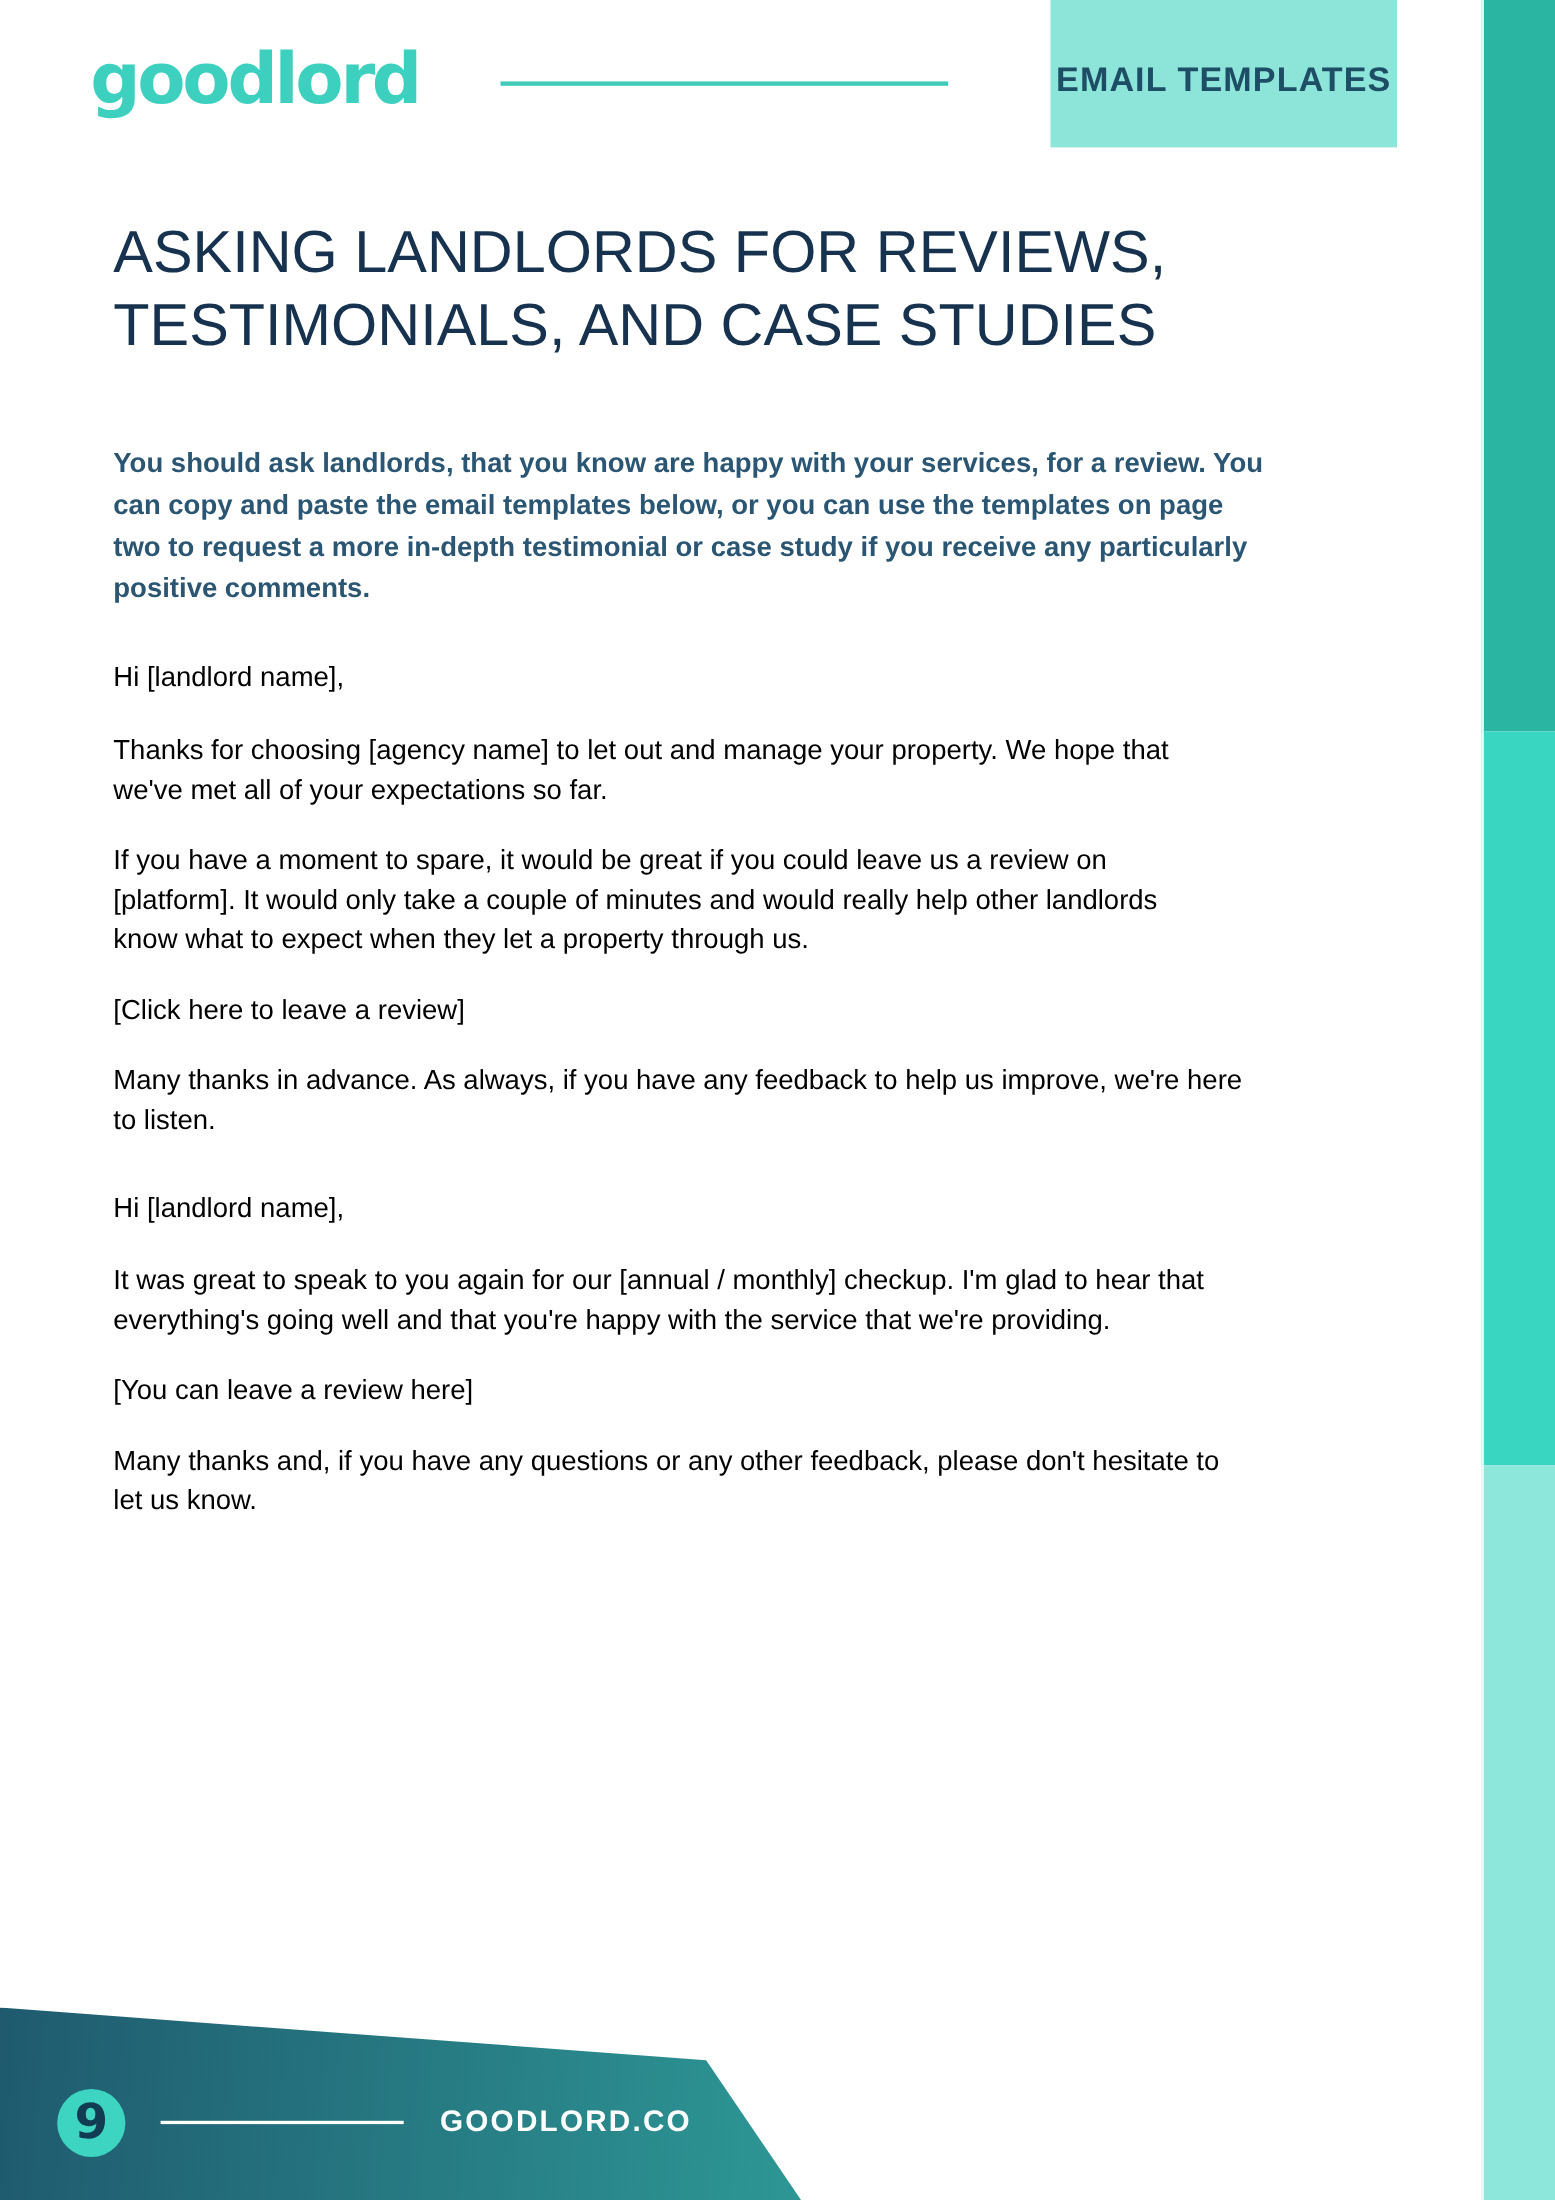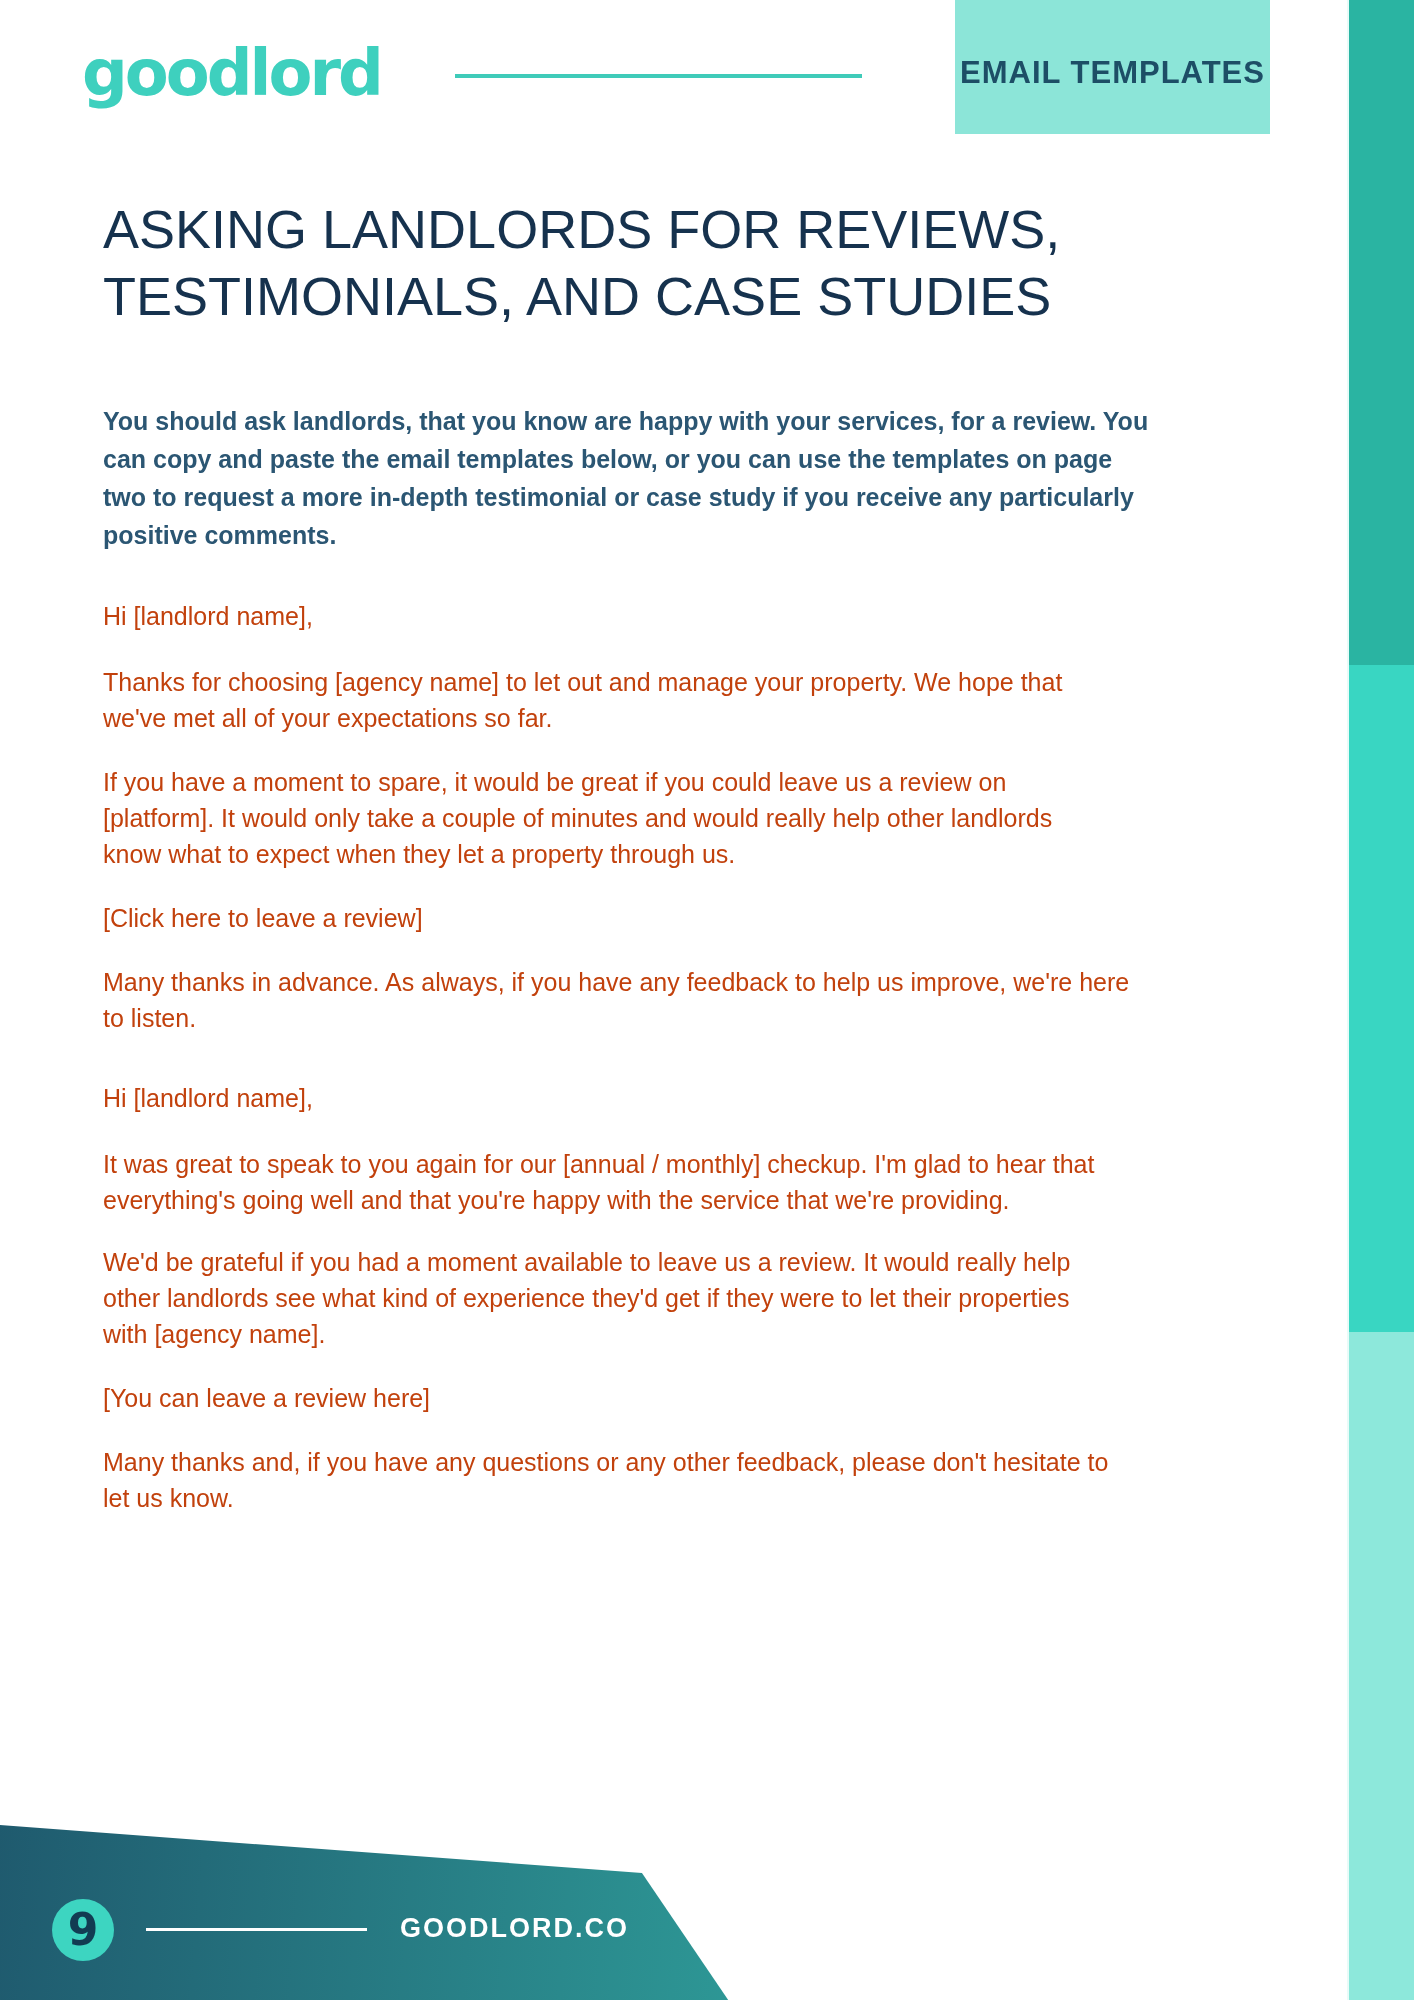--- a/index.html
+++ b/index.html
@@ -53,21 +53,21 @@
     margin-top: 72px;
     font-size: 25px; line-height: 38px; font-weight: 700;
     color: #2b5673; white-space: pre-line;
   }
   .content h2 {
     font-size: 29px; line-height: 36px; font-weight: 700;
     color: #3fcdbd; letter-spacing: 0.5px;
   }
   .content p.body {
     font-size: 25px; line-height: 36px; font-weight: 400;
-    color: #c2410c; white-space: pre-line;
+    color: #000000; white-space: pre-line;
   }
   .h2-one   { margin-top: 58px; }
   .s1-p0    { margin-top: 44px; }
   .s1-p1    { margin-top: 30px; }
   .s1-p2    { margin-top: 28px; }
   .s1-p3    { margin-top: 28px; }
   .s1-p4    { margin-top: 28px; }
   .h2-two   { margin-top: 78px; }
   .s2-p0    { margin-top: 44px; }
   .s2-p1    { margin-top: 30px; }
@@ -131,23 +131,20 @@
     <p class="body s1-p2">If you have a moment to spare, it would be great if you could leave us a review on
 [platform]. It would only take a couple of minutes and would really help other landlords
 know what to expect when they let a property through us.</p>
     <p class="body s1-p3">[Click here to leave a review]</p>
     <p class="body s1-p4">Many thanks in advance. As always, if you have any feedback to help us improve, we're here
 to listen.</p>
 
     <p class="body s2-p0">Hi [landlord name],</p>
     <p class="body s2-p1">It was great to speak to you again for our [annual / monthly] checkup. I'm glad to hear that
 everything's going well and that you're happy with the service that we're providing.</p>
-    <p class="body s2-p2">We'd be grateful if you had a moment available to leave us a review. It would really help
-other landlords see what kind of experience they'd get if they were to let their properties
-with [agency name].</p>
     <p class="body s2-p3">[You can leave a review here]</p>
     <p class="body s2-p4">Many thanks and, if you have any questions or any other feedback, please don't hesitate to
 let us know.</p>
   </main>
 
   <div class="footer-shape"></div>
   <div class="page-number-badge">
     <span>9</span>
   </div>
   <div class="footer-line"></div>

